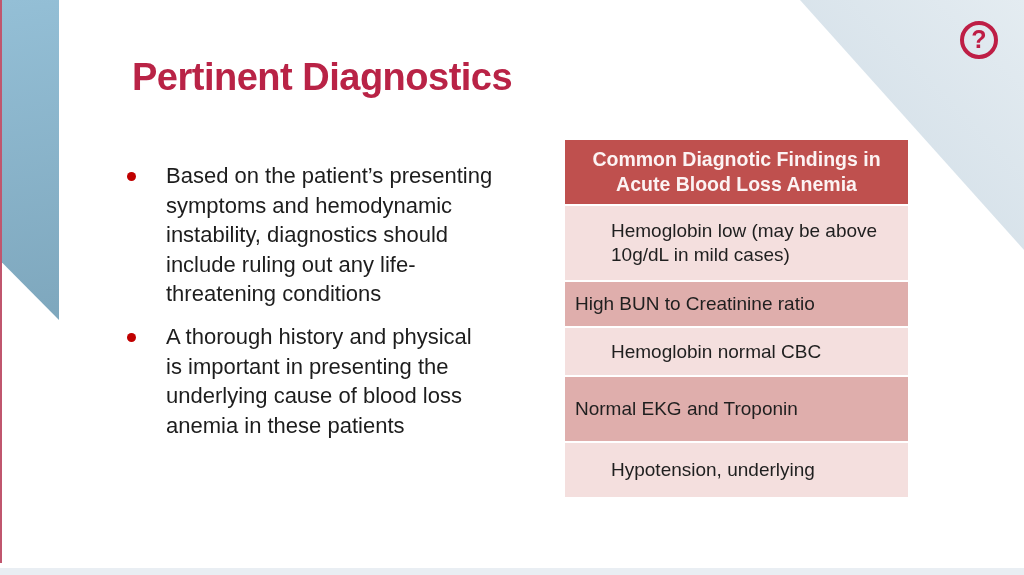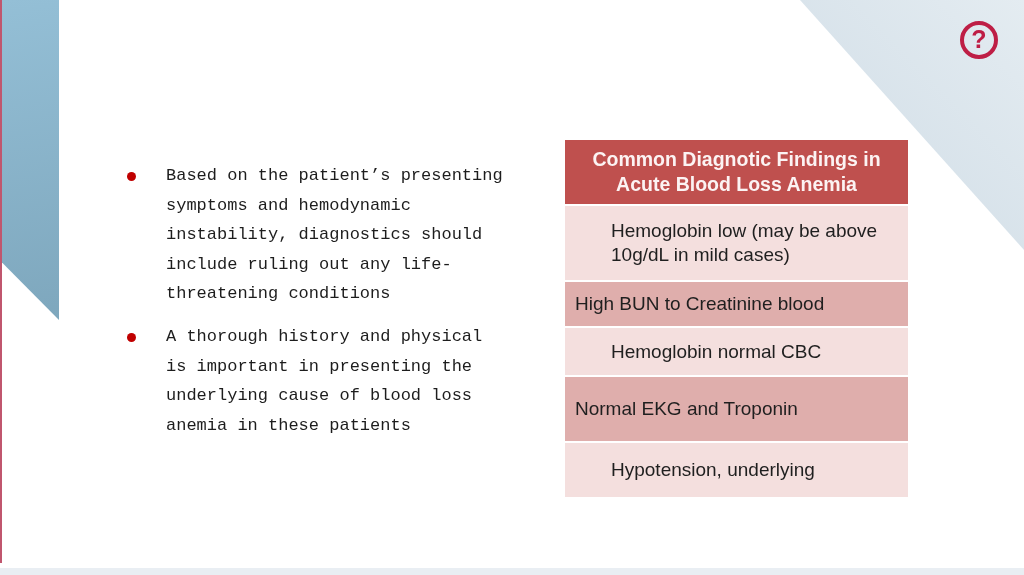--- a/index.html
+++ b/index.html
@@ -23,21 +23,21 @@
   .help span{color:var(--accent-crimson,#BE1E45);font-size:25px;font-weight:700;line-height:1;margin-top:-1px;}
 
   
   .title{position:absolute;left:132px;top:56px;margin:0;z-index:2;
     font-size:38px;font-weight:700;letter-spacing:-0.5px;color:var(--title-red,#B92346);white-space:nowrap;}
 
   
   .bullets{position:absolute;left:127px;top:161px;width:420px;z-index:2;}
   .bullet{display:flex;align-items:flex-start;margin-bottom:13px;}
   .dot{flex:0 0 9px;width:9px;height:9px;border-radius:50%;background:var(--bullet-red,#C00000);margin-top:11px;}
-  .btext{margin:0 2px 0 30px;font-size:17px;line-height:29.6px;color:#1d1d1d;white-space:pre-line;font-family:Liberation Mono, monospace;}
+  .btext{margin:0 2px 0 30px;font-size:22px;line-height:29.6px;color:#1d1d1d;white-space:pre-line;}
 
   
   .ftable{position:absolute;left:565px;top:140px;width:343px;z-index:2;}
   .thead{box-sizing:border-box;height:64px;margin-bottom:2px;background:var(--table-header-red,#BF504E);
     color:#FCF3F3;font-size:19.5px;font-weight:700;line-height:25px;text-align:center;white-space:pre-line;
     display:flex;align-items:center;justify-content:center;}
   .trow{box-sizing:border-box;margin-bottom:2px;display:flex;align-items:center;
     padding:0 10px;font-size:19px;line-height:24px;color:#1f1f1f;white-space:pre-line;}
   .trow.light{background:var(--row-pink-light,#F4DFDE);padding-left:46px;}
   .trow.dark{background:var(--row-pink-dark,#DFAEAC);}
@@ -50,20 +50,21 @@
 
   <div class="red-line"></div>
   <div class="blue-bar"></div>
   <div class="corner-tri"></div>
   <div class="bottom-band"></div>
 
   <div class="help">
     <span>?</span>
   </div>
 
+  <h1 class="title">Pertinent Diagnostics</h1>
 
   <div class="bullets">
     <div class="bullet">
       <span class="dot"></span>
       <p class="btext">Based on the patient’s presenting
 symptoms and hemodynamic
 instability, diagnostics should
 include ruling out any life-
 threatening conditions</p>
     </div>
@@ -74,19 +75,19 @@
 underlying cause of blood loss
 anemia in these patients</p>
     </div>
   </div>
 
   <div class="ftable">
     <div class="thead">Common Diagnotic Findings in
 Acute Blood Loss Anemia</div>
     <div class="trow light r1">Hemoglobin low (may be above
 10g/dL in mild cases)</div>
-    <div class="trow dark r2">High BUN to Creatinine blood</div>
+    <div class="trow dark r2">High BUN to Creatinine ratio</div>
     <div class="trow light r3">Hemoglobin normal CBC</div>
     <div class="trow dark r4">Normal EKG and Troponin</div>
     <div class="trow light r5">Hypotension, underlying</div>
   </div>
 
 </div>
 
 </body></html>

